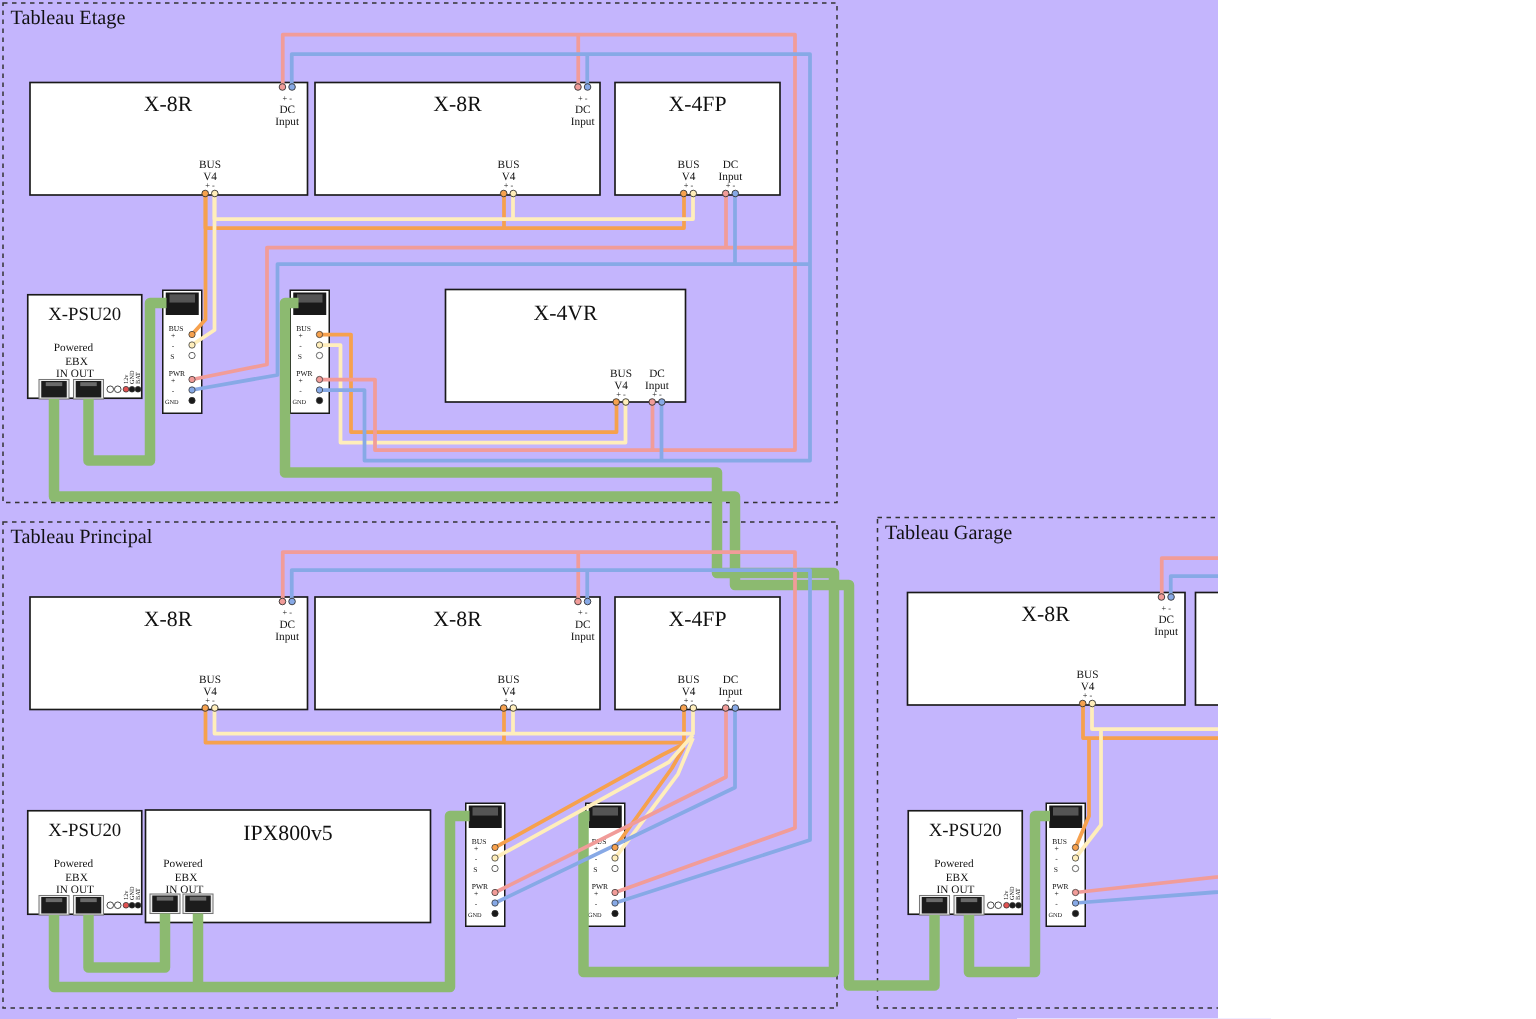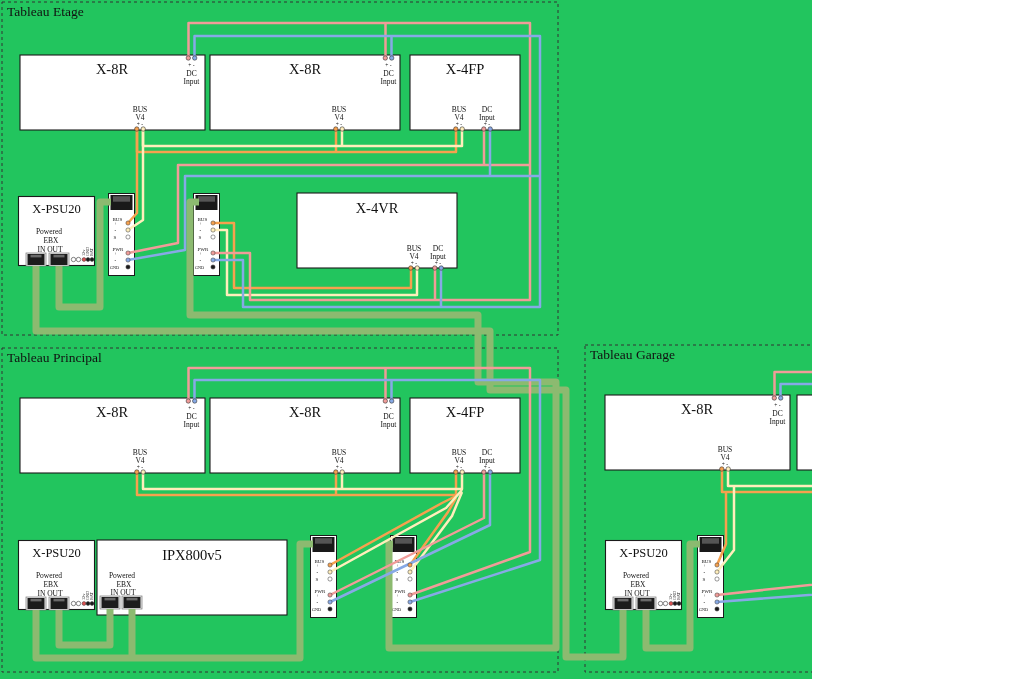--- a/index.html
+++ b/index.html
@@ -1,16 +1,16 @@
 <!DOCTYPE html>
 <html><head>
 <meta charset="utf-8">
 <style>
   html,body{margin:0;padding:0;background:#ffffff;}
-  .stage{position:relative;width:812px;height:679px;background:#22c55e;overflow:hidden;}
+  .stage{position:relative;width:812px;height:679px;background:#c4b5fd;overflow:hidden;}
   svg{display:block;}
   text{font-family:"Liberation Serif","DejaVu Serif",serif;fill:#111;}
   .panel-title{font-size:13.5px;}
   .box-label{font-size:14.5px;}
   .term-label{font-size:7.5px;}
   .tiny-label{font-size:5.5px;}
   .mod-label{font-size:5px;}
   .mod-label-sm{font-size:4.2px;}
   .psu-title{font-size:12.5px;}
   .psu-small{font-size:7.5px;}

